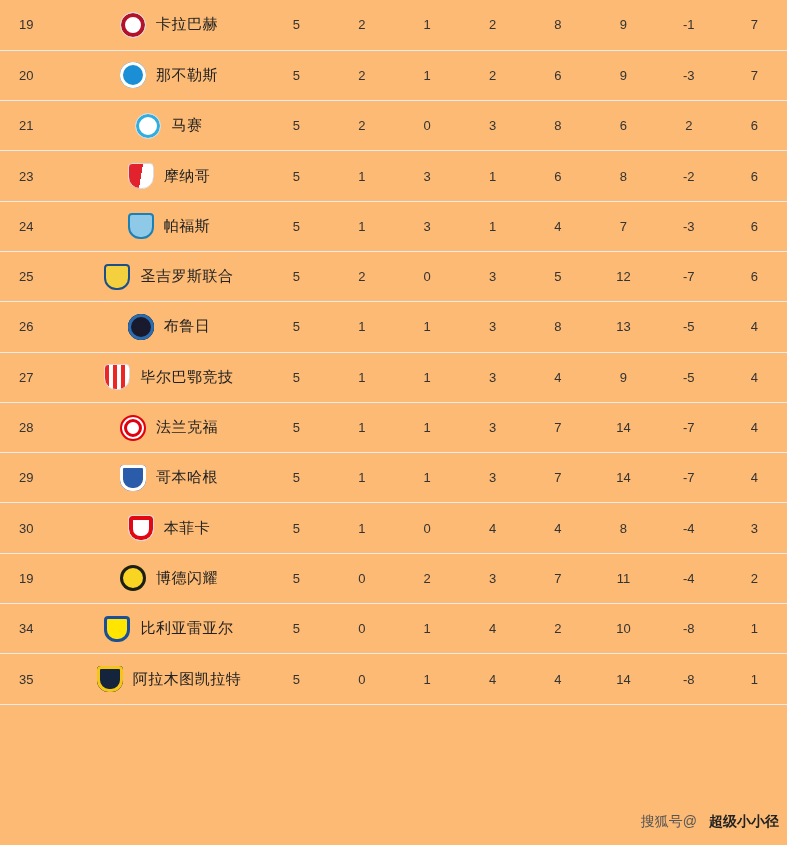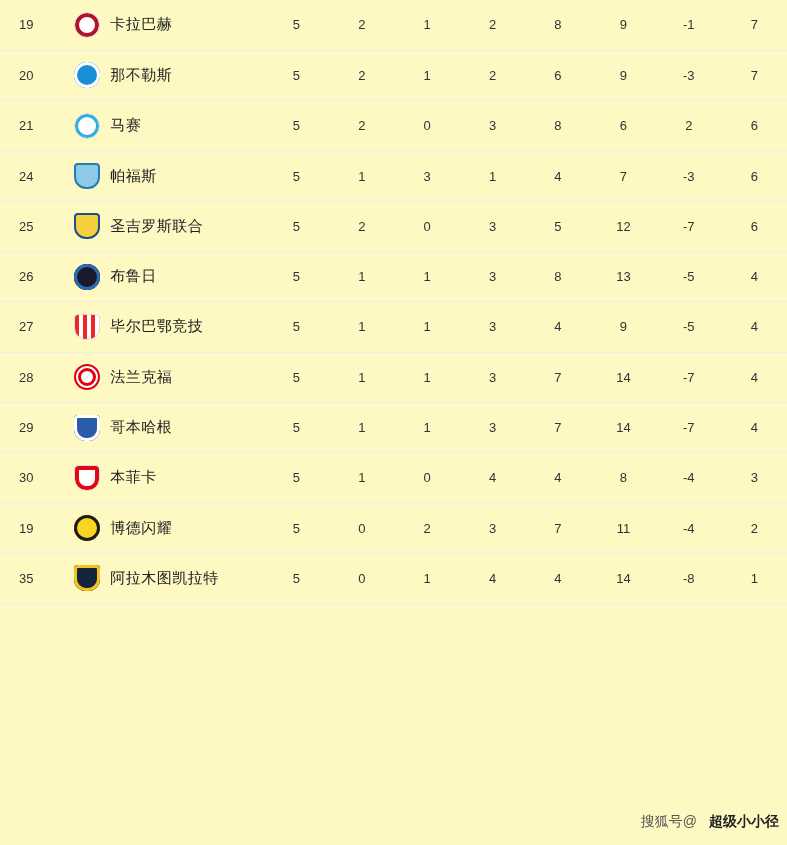--- a/index.html
+++ b/index.html
@@ -6,21 +6,21 @@
   html, body {
     margin: 0;
     padding: 0;
     background: #ffffff;
     font-family: "Liberation Sans", sans-serif;
   }
   #page {
     width: 787px;
     height: 845px;
     position: relative;
-    background: #fef9c3;
+    background: #fdba74;
     overflow: hidden;
   }
   table.standings {
     width: 787px;
     border-collapse: collapse;
     table-layout: fixed;
   }
   table.standings tr.row {
     height: 50.3px;
   }
@@ -33,20 +33,21 @@
     padding: 0;
   }
   td.c-rank { width: 52px; color: #666; font-size: 13px; }
   td.c-team { width: 210px; text-align: left; padding-left: 0; }
   td.c-num  { width: 65px; }
   .team-cell {
     display: flex;
     align-items: center;
     gap: 10px;
     padding-left: 22px;
+    justify-content: center;
   }
   .crest {
     width: 26px;
     height: 26px;
     flex: 0 0 26px;
     border-radius: 50%;
     display: block;
     position: relative;
   }
   .team-name {
@@ -124,20 +125,37 @@
         <td class="c-num">2</td>
         <td class="c-num">0</td>
         <td class="c-num">3</td>
         <td class="c-num">8</td>
         <td class="c-num">6</td>
         <td class="c-num">2</td>
         <td class="c-num">6</td>
       </tr>
 
 
+      <tr class="row">
+        <td class="c-rank">23</td>
+        <td class="c-team">
+          <div class="team-cell">
+            <span class="crest" style="background:linear-gradient(100deg,#e2232e 0 50%,#ffffff 50% 100%);border:1px solid #dcdcdc;border-radius:4px 4px 12px 12px;"></span>
+            <span class="team-name">摩纳哥</span>
+          </div>
+        </td>
+        <td class="c-num">5</td>
+        <td class="c-num">1</td>
+        <td class="c-num">3</td>
+        <td class="c-num">1</td>
+        <td class="c-num">6</td>
+        <td class="c-num">8</td>
+        <td class="c-num">-2</td>
+        <td class="c-num">6</td>
+      </tr>
 
       <tr class="row">
         <td class="c-rank">24</td>
         <td class="c-team">
           <div class="team-cell">
             <span class="crest" style="background:#8ec9e8;border:2px solid #1c7fb5;border-radius:4px 4px 12px 12px;"></span>
             <span class="team-name">帕福斯</span>
           </div>
         </td>
         <td class="c-num">5</td>
@@ -271,20 +289,37 @@
         <td class="c-num">0</td>
         <td class="c-num">2</td>
         <td class="c-num">3</td>
         <td class="c-num">7</td>
         <td class="c-num">11</td>
         <td class="c-num">-4</td>
         <td class="c-num">2</td>
       </tr>
 
 
+      <tr class="row">
+        <td class="c-rank">34</td>
+        <td class="c-team">
+          <div class="team-cell">
+            <span class="crest" style="background:#ffe500;box-shadow:inset 0 0 0 3px #1b4ea0, inset 0 0 0 5px #ffe500;border-radius:4px 4px 12px 12px;"></span>
+            <span class="team-name">比利亚雷亚尔</span>
+          </div>
+        </td>
+        <td class="c-num">5</td>
+        <td class="c-num">0</td>
+        <td class="c-num">1</td>
+        <td class="c-num">4</td>
+        <td class="c-num">2</td>
+        <td class="c-num">10</td>
+        <td class="c-num">-8</td>
+        <td class="c-num">1</td>
+      </tr>
 
       <tr class="row">
         <td class="c-rank">35</td>
         <td class="c-team">
           <div class="team-cell">
             <span class="crest" style="background:#14243c;box-shadow:inset 0 0 0 3px #f5c518, inset 0 0 0 5px #14243c;border-radius:4px 4px 12px 12px;"></span>
             <span class="team-name">阿拉木图凯拉特</span>
           </div>
         </td>
         <td class="c-num">5</td>

